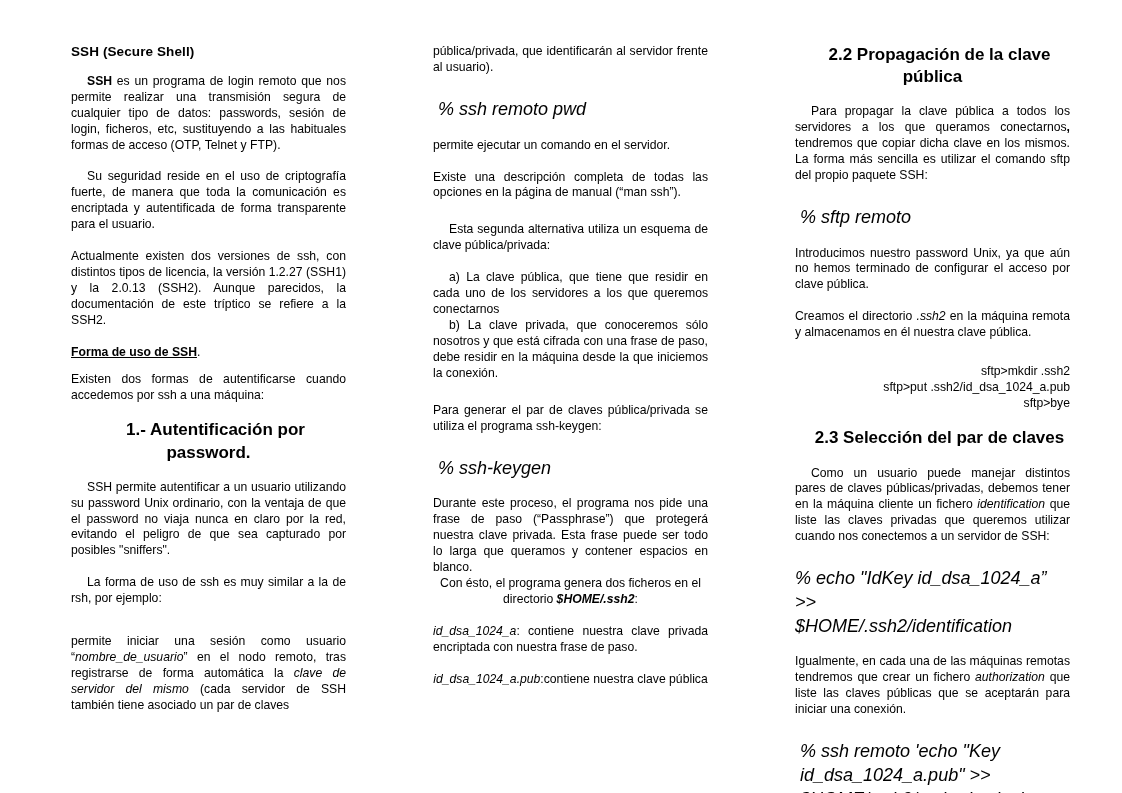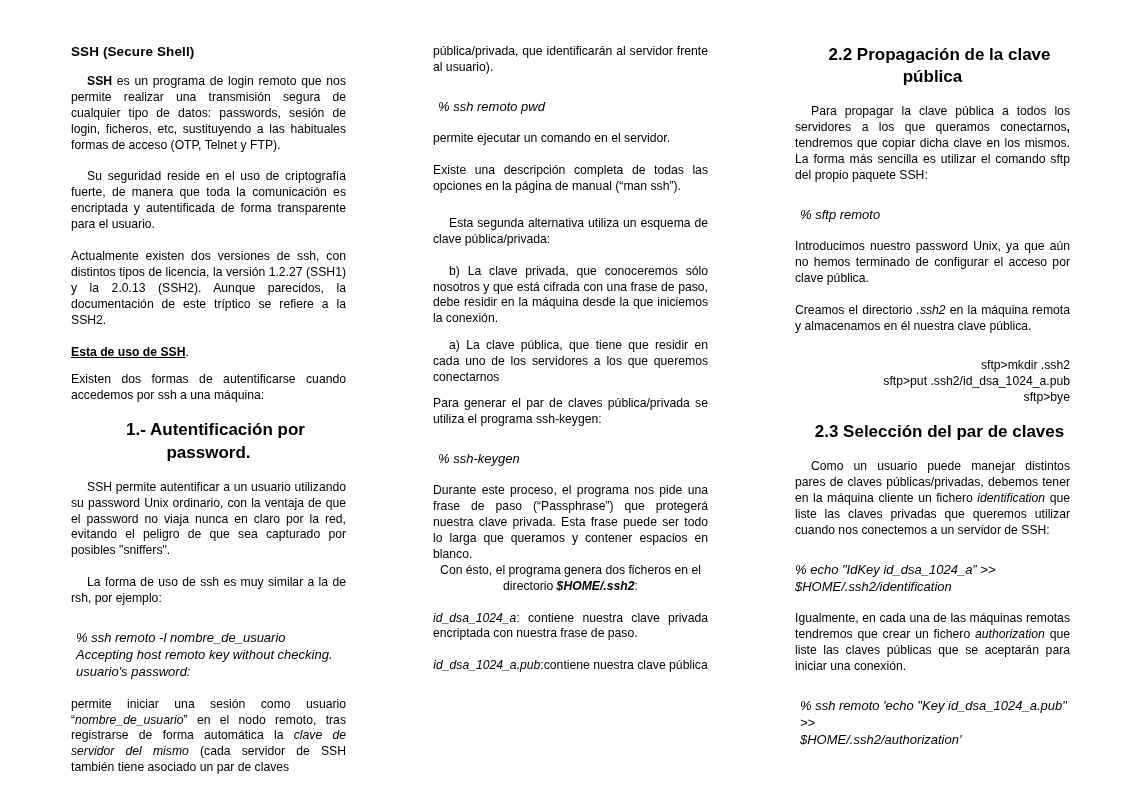--- a/index.html
+++ b/index.html
@@ -72,21 +72,21 @@
   .sec-underline {
     font-size: 12.2px;
     line-height: 1.3;
     margin: 0 0 11px 0;
     text-align: left;
   }
   .sec-underline b { text-decoration: underline; }
 
   .code {
     font-style: italic;
-    font-size: 13px;
+    font-size: 18px;
     line-height: 1.32;
     margin: 0 0 11px 0;
     text-align: left;
     padding-left: 12px;
     white-space: pre-line;
   }
   .code.pad0 { padding-left: 0; }
   .code.pad5 { padding-left: 5px; }
 
   .plain-code {
@@ -120,41 +120,38 @@
       <div class="sp-sm"></div>
 
       <p class="indent">Su seguridad reside en el uso de criptografía fuerte, de manera que toda la comunicación es encriptada y autentificada de forma transparente para el usuario.</p>
 
       <div class="sp-sm"></div>
 
       <p>Actualmente existen dos versiones de ssh, con distintos tipos de licencia, la versión 1.2.27 (SSH1) y la 2.0.13 (SSH2). Aunque parecidos, la documentación de este tríptico se refiere a la SSH2.</p>
 
       <div class="sp-sm"></div>
 
-      <div class="sec-underline"><b>Esta de uso de SSH</b><span>.</span></div>
+      <div class="sec-underline"><b>Forma de uso de SSH</b><span>.</span></div>
 
       <p>Existen dos formas de autentificarse cuando accedemos por ssh a una máquina:</p>
 
       <div class="sp-sm"></div>
 
       <div class="heading">1.- Autentificación por password.</div>
 
       <div class="sp-sm"></div>
 
       <p class="indent">SSH permite autentificar a un usuario utilizando su password Unix ordinario, con la ventaja de que el password no viaja nunca en claro por la red, evitando el peligro de que sea capturado por posibles "sniffers".</p>
 
       <div class="sp-sm"></div>
 
       <p class="indent">La forma de uso de ssh es muy similar a la de rsh, por ejemplo:</p>
 
       <div class="sp-md"></div>
 
-      <div class="code pad5">% ssh remoto -l nombre_de_usuario
-Accepting host remoto key without checking.
-usuario's password:</div>
 
       <div class="sp-sm"></div>
 
       <p><span>permite iniciar una sesión como usuario “</span><i>nombre_de_usuario</i><span>” en el nodo remoto, tras registrarse de forma automática la </span><i>clave de servidor del mismo</i><span> (cada servidor de SSH también tiene asociado un par de claves</span></p>
 
     </div>
 
     <div class="col-gap"></div>
 
     <div class="col">
@@ -175,23 +172,23 @@
 
       <div class="sp-sm"></div>
 
 
       <div class="sp-sm"></div>
 
       <p class="indent">Esta segunda alternativa utiliza un esquema de clave pública/privada:</p>
 
       <div class="sp-sm"></div>
 
+      <p class="indent tight">a) La clave pública, que tiene que residir en cada uno de los servidores a los que queremos conectarnos</p>
+
       <p class="indent">b) La clave privada, que conoceremos sólo nosotros y que está cifrada con una frase de paso, debe residir en la máquina desde la que iniciemos la conexión.</p>
-
-      <p class="indent tight">a) La clave pública, que tiene que residir en cada uno de los servidores a los que queremos conectarnos</p>
 
       <div class="sp-sm"></div>
 
 
       <div class="sp-sm"></div>
 
       <p>Para generar el par de claves pública/privada se utiliza el programa ssh-keygen:</p>
 
       <div class="sp-md"></div>
 

